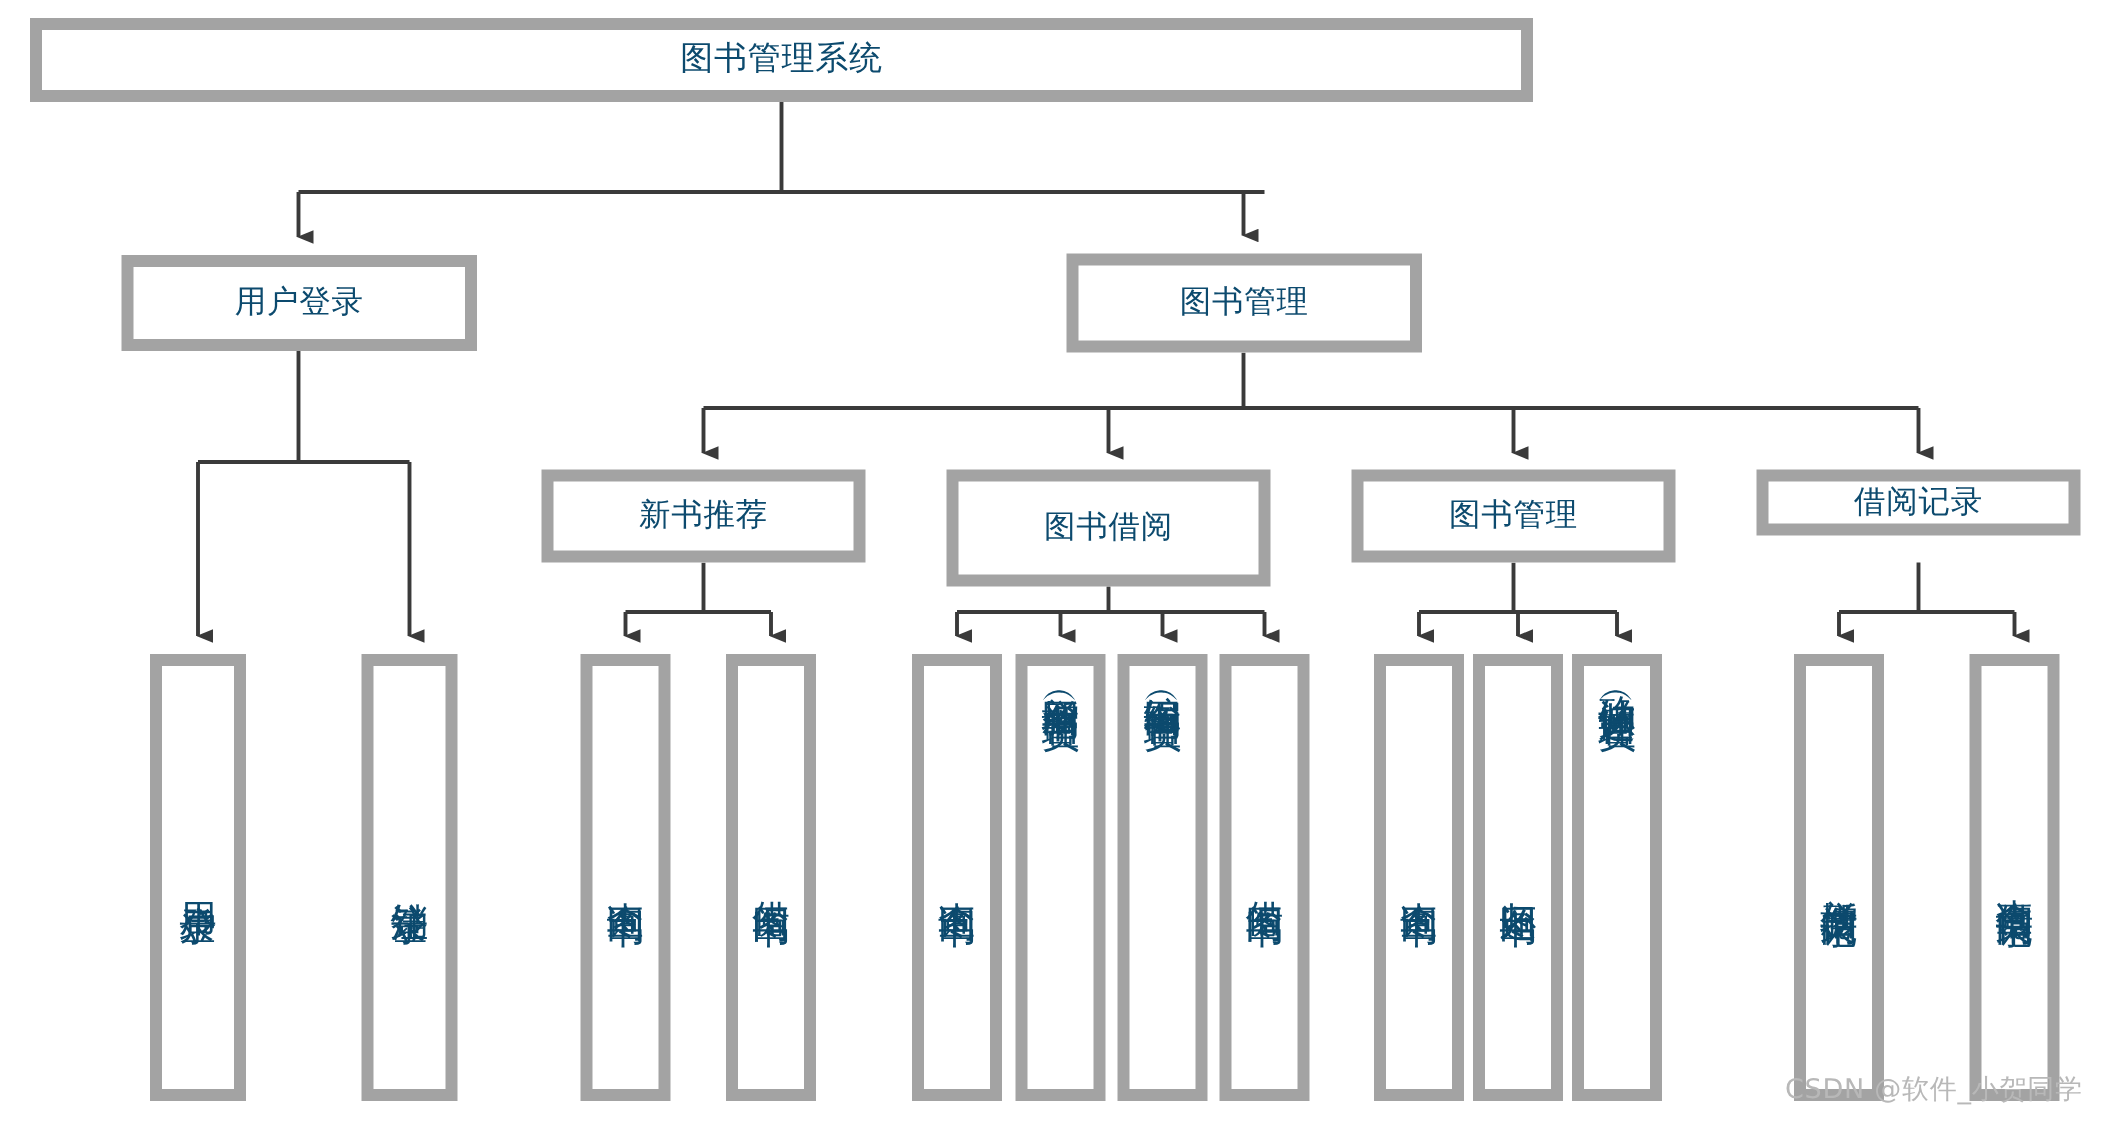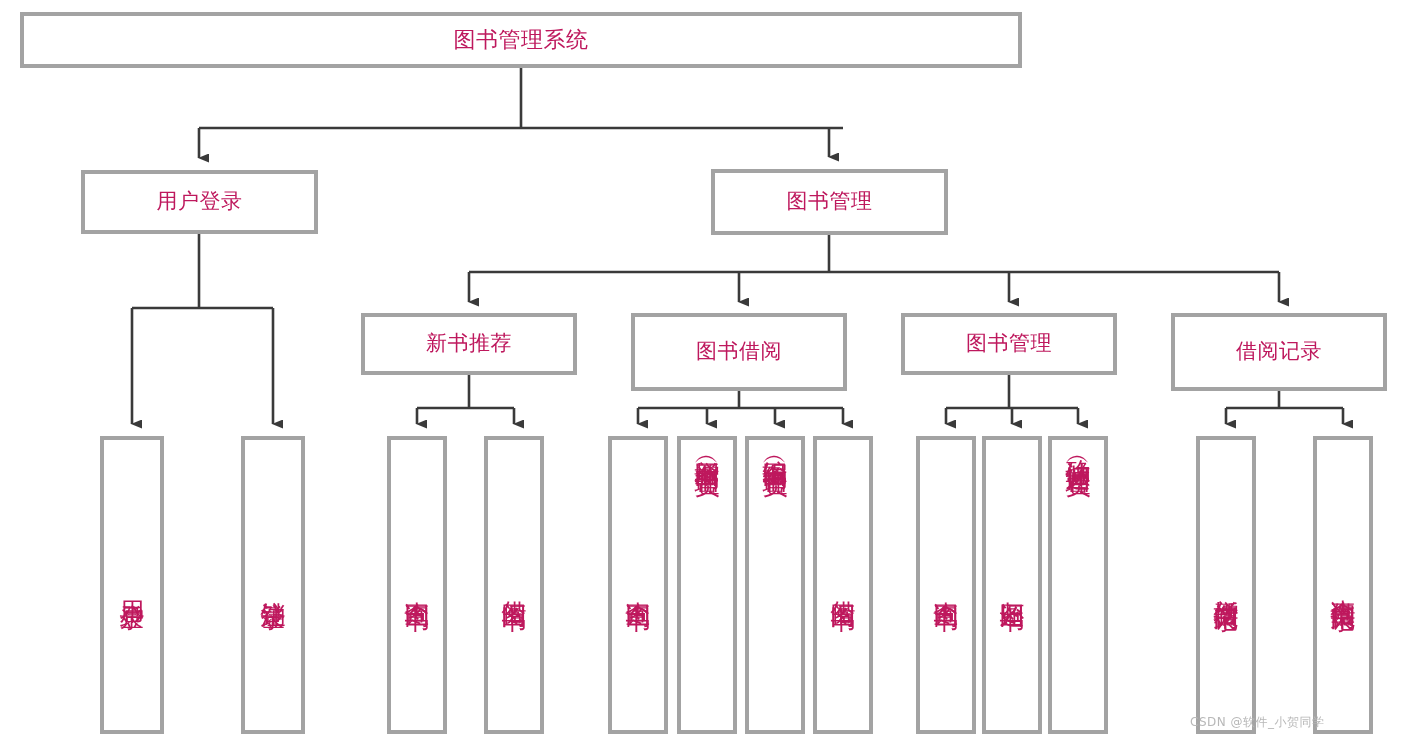--- a/index.html
+++ b/index.html
@@ -22,26 +22,26 @@
   #diagram-svg {
     position: absolute;
     left: 0;
     top: 0;
     width: 1405px;
     height: 747px;
   }
   .node {
     position: absolute;
     box-sizing: border-box;
-    border: 4px solid #a3a3a3;
+    border: 8px solid #a3a3a3;
     background: #ffffff;
     display: flex;
     align-items: center;
     justify-content: center;
-    color: #be185d;
+    color: #0c4a6e;
     z-index: 2;
   }
   .node-label {
     display: block;
     line-height: 1.1;
     letter-spacing: 0.5px;
     white-space: nowrap;
   }
   .node.horizontal .node-label {
     font-size: 21px;
@@ -60,21 +60,21 @@
     font-size: 25px;
     letter-spacing: 2px;
     line-height: 1;
     white-space: nowrap;
   }
   .node.vertical.centered {
     align-items: center;
   }
   .watermark {
     position: absolute;
-    font-size: 12px;
+    font-size: 18px;
     color: #b8b8b8;
     white-space: nowrap;
     z-index: 5;
     letter-spacing: 0.5px;
   }
 </style>
 </head>
 <body>
 
 <div id="diagram-root">
@@ -154,21 +154,21 @@
 
   <div class="node horizontal" style="left:361px; top:313px; width:216px; height:62px;">
     <span class="node-label">新书推荐</span>
   </div>
   <div class="node horizontal" style="left:631px; top:313px; width:216px; height:78px;">
     <span class="node-label">图书借阅</span>
   </div>
   <div class="node horizontal" style="left:901px; top:313px; width:216px; height:62px;">
     <span class="node-label">图书管理</span>
   </div>
-  <div class="node horizontal" style="left:1171px; top:313px; width:216px; height:78px;">
+  <div class="node horizontal" style="left:1171px; top:313px; width:216px; height:44px;">
     <span class="node-label">借阅记录</span>
   </div>
 
   <div class="node vertical centered" style="left:100px; top:436px; width:64px; height:298px;">
     <span class="node-label">用户登录</span>
   </div>
   <div class="node vertical centered" style="left:241px; top:436px; width:64px; height:298px;">
     <span class="node-label">注销登录</span>
   </div>
 

